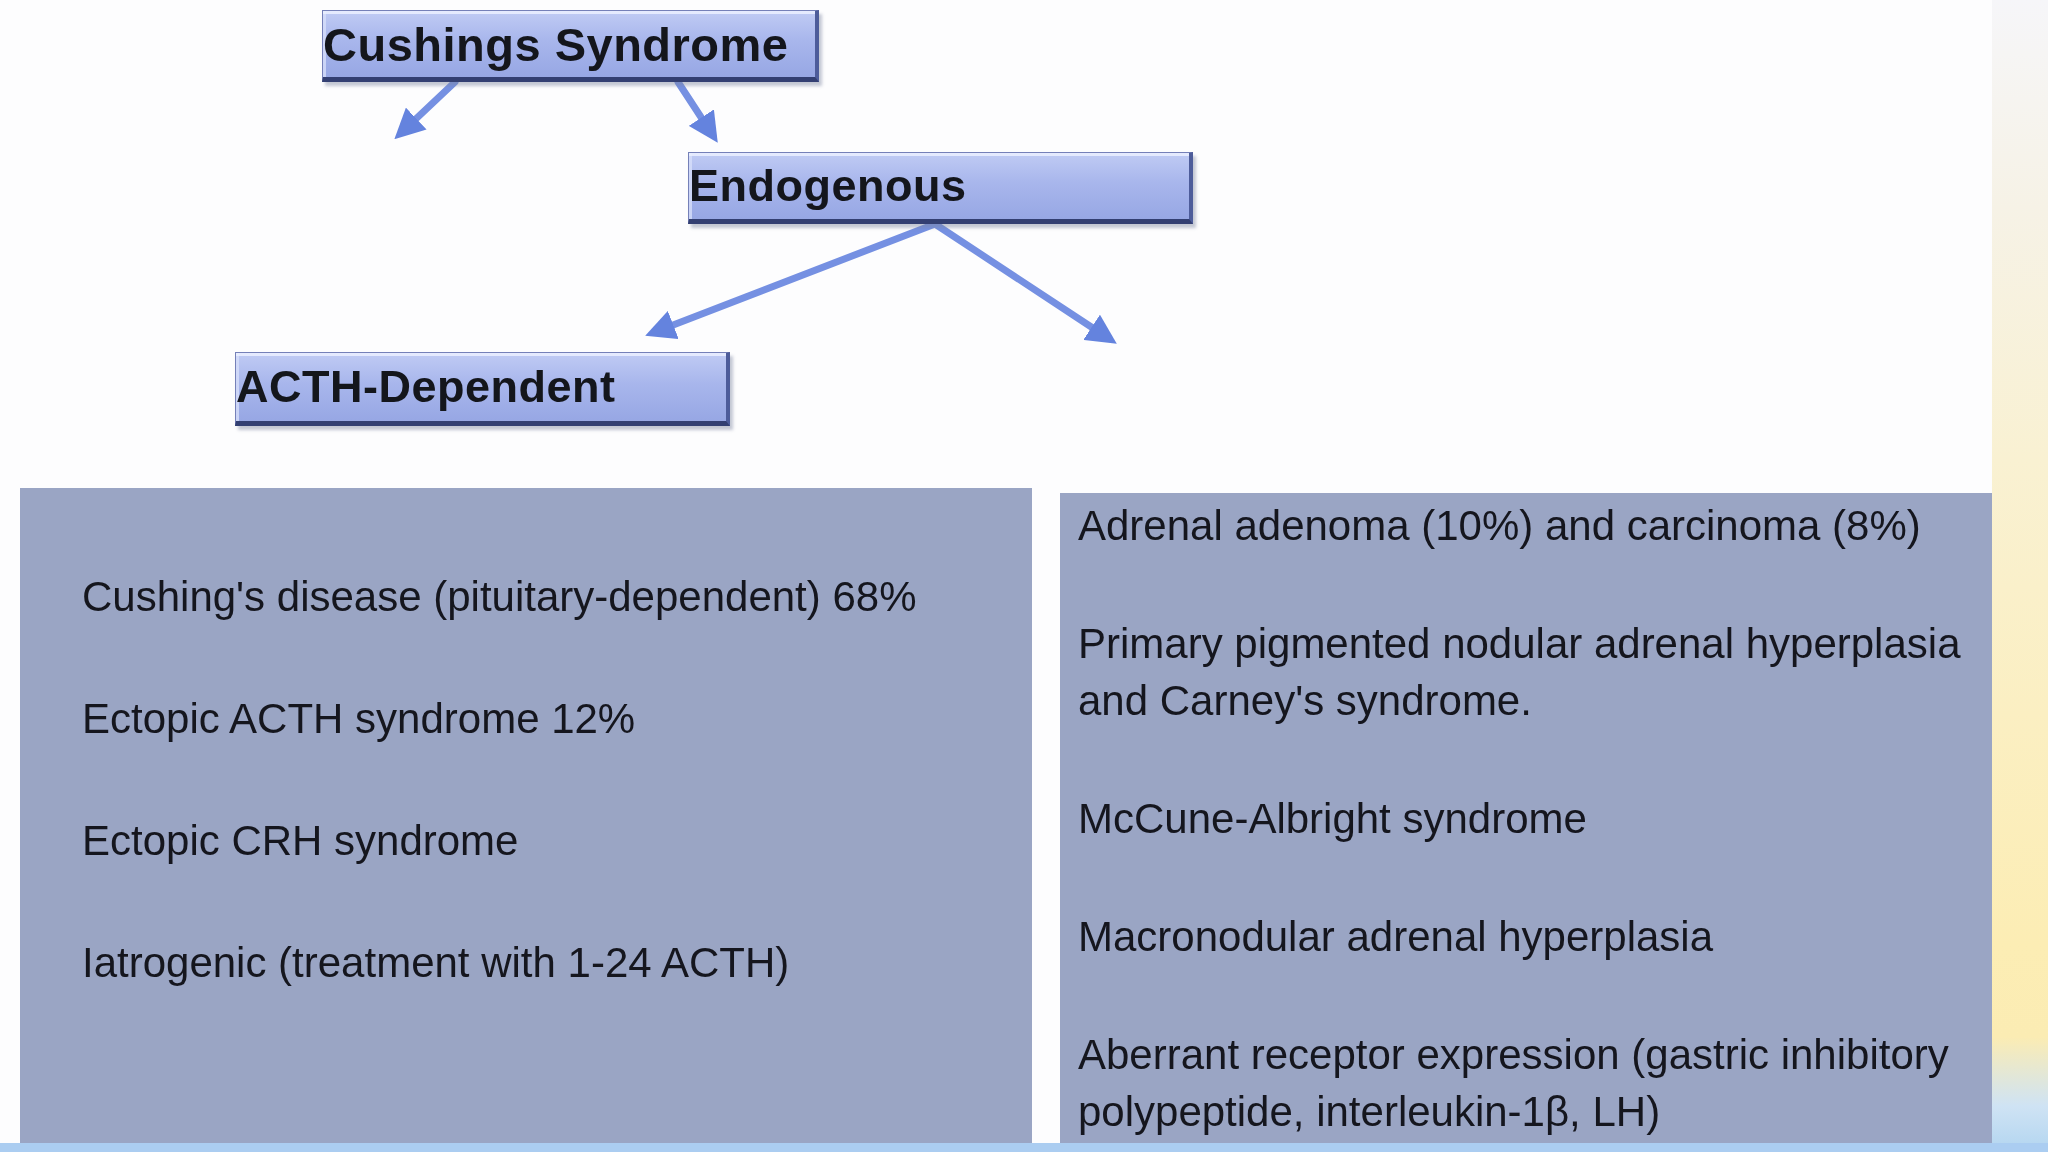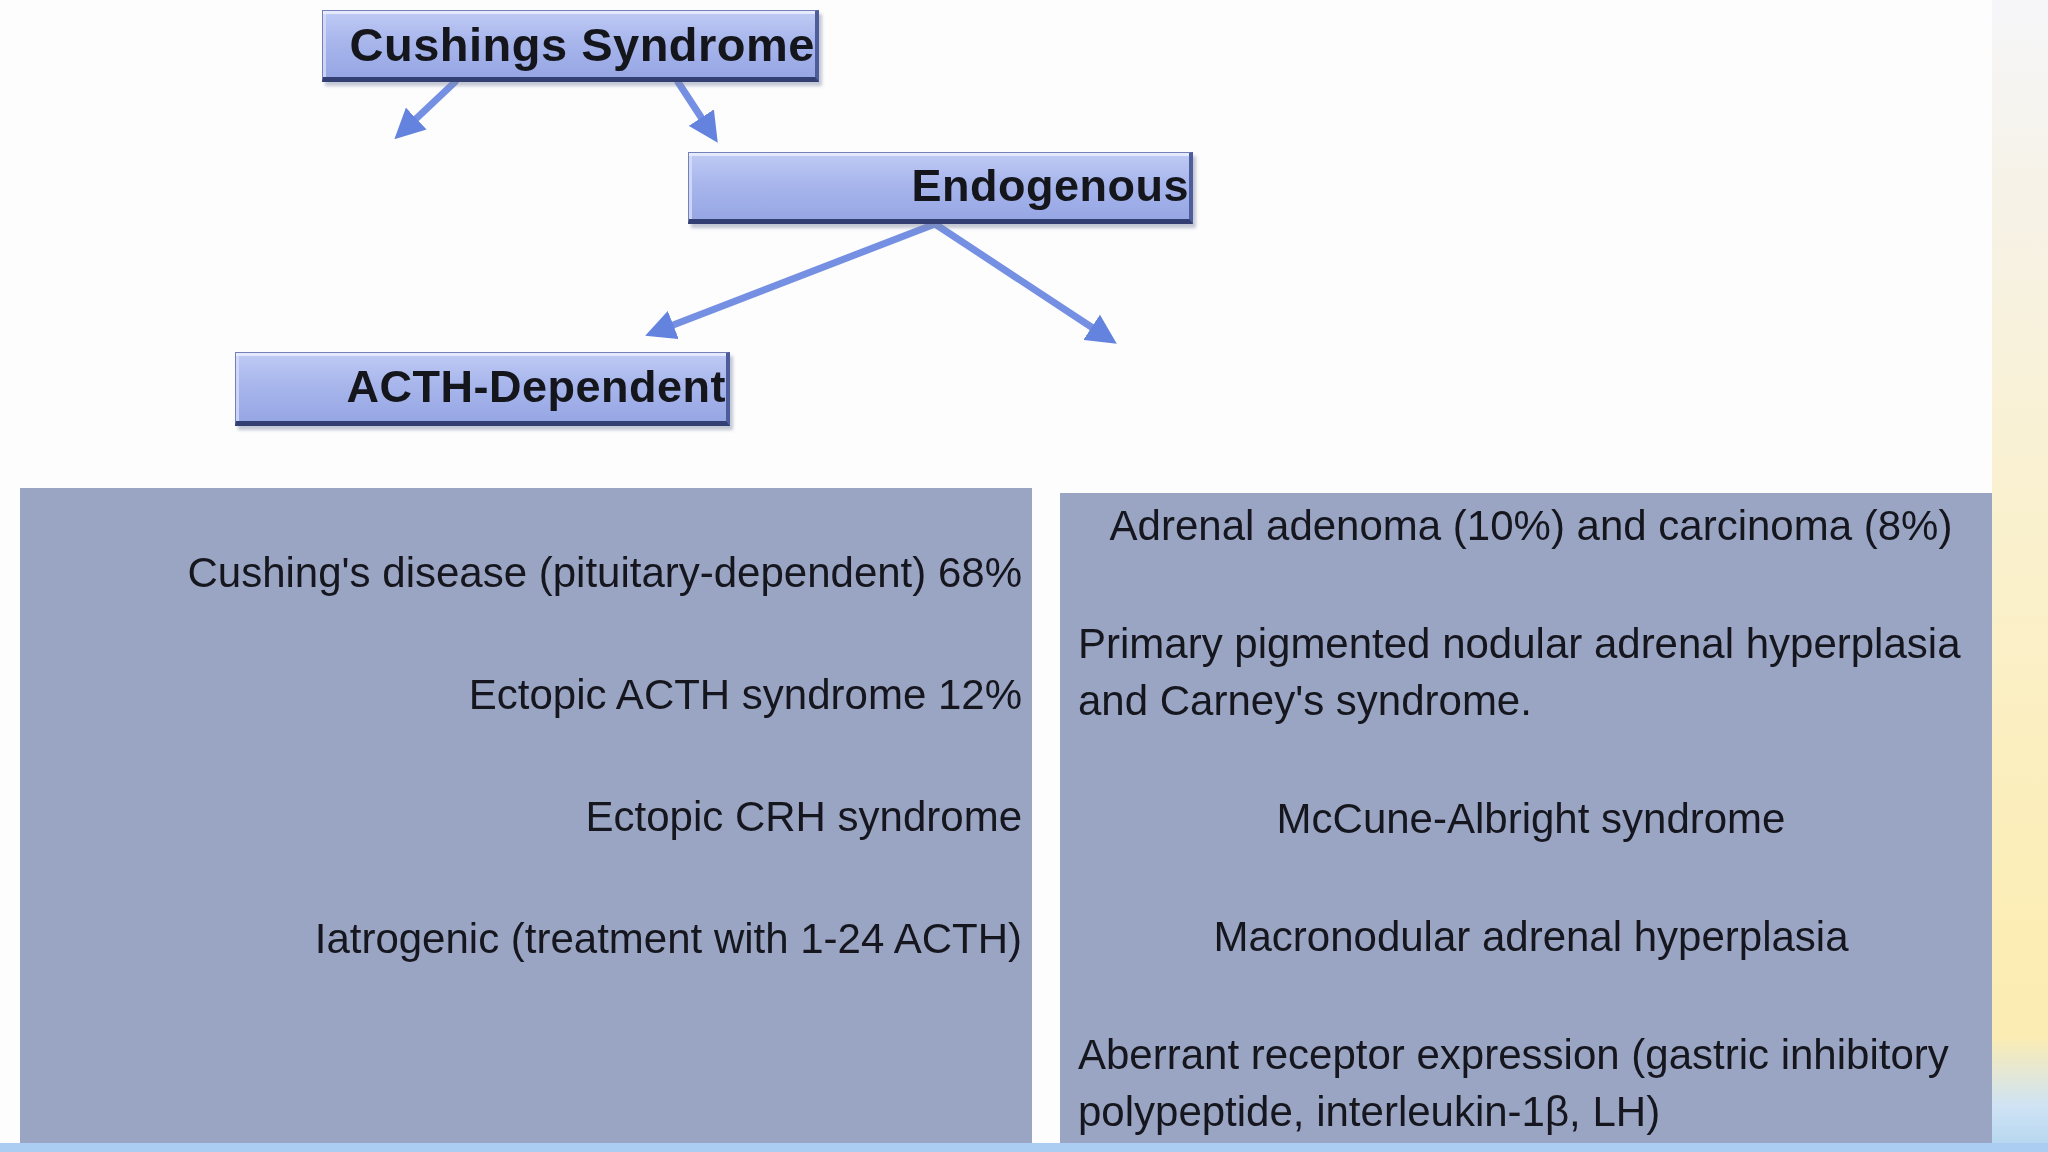--- a/index.html
+++ b/index.html
@@ -13,21 +13,21 @@
     height: 1152px;
     overflow: hidden;
     background: #fdfdfe;
   }
 
   
   .node {
     position: absolute;
     display: flex;
     align-items: center;
-    justify-content: flex-end;
+    justify-content: flex-start;
     background: linear-gradient(to bottom, #c0cbf4 0%, #a8b6ec 45%, #97a7e4 100%);
     border: 1px solid #7580b8;
     border-bottom: 5px solid #333f72;
     border-right: 4px solid #4d5c9a;
     box-shadow: 3px 4px 3px rgba(125,132,160,0.45),
                 inset 0 3px 0 rgba(235,240,255,0.85),
                 inset 3px 0 0 rgba(215,223,250,0.8);
     color: #14161c;
     font-weight: 700;
     font-size: 45px;
@@ -52,32 +52,30 @@
   .panel {
     position: absolute;
     background: #9aa5c4;
     color: #15161e;
     display: flex;
     flex-direction: column;
   }
   #panel-acth-dependent {
     left: 20px; top: 488px;
     width: 1012px; height: 655px;
-    padding: 56px 10px 0 62px;
+    padding: 80px 10px 0 62px;
     box-sizing: border-box;
     gap: 65px;
-    align-items: flex-end;
   }
   #panel-acth-independent {
     left: 1060px; top: 493px;
     width: 932px; height: 650px;
     padding: 4px 8px 0 18px;
     box-sizing: border-box;
     gap: 61px;
-    align-items: center;
   }
   .panel-item {
     font-size: 42px;
     line-height: 57px;
     white-space: pre-wrap;
   }
 
   
   #right-strip {
     position: absolute;

